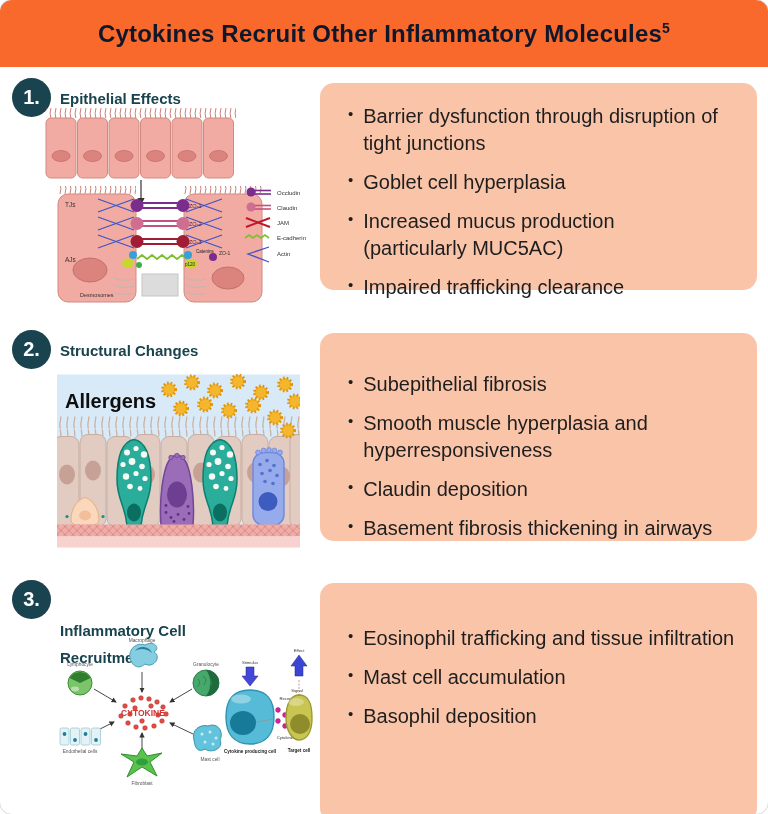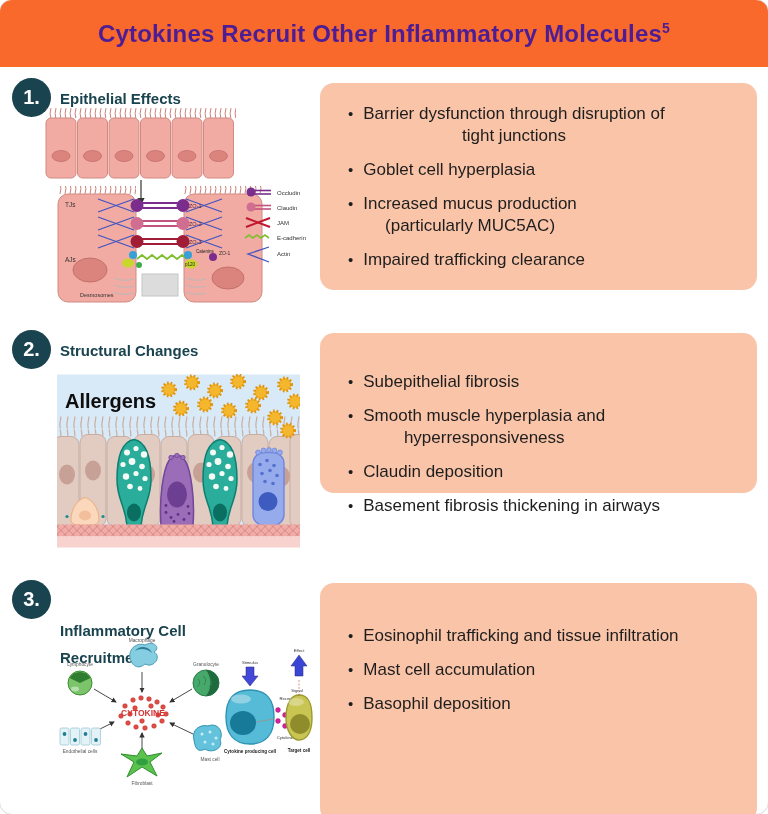--- a/index.html
+++ b/index.html
@@ -5,42 +5,42 @@
   html,body{margin:0;padding:0;background:#ffffff;}
   .page{
     position:relative;width:768px;height:814px;background:#ffffff;
     border-radius:12px;overflow:hidden;font-family:"Liberation Sans",sans-serif;
     outline:1px solid #d9d9d9;
   }
   .header{
     position:absolute;top:0;left:0;width:768px;height:67px;background:#F8692B;
     display:flex;align-items:center;justify-content:center;
   }
-  .header h1{margin:16px;color:#4c1d95;font-size:24px;font-weight:bold;letter-spacing:.2px;}
+  .header h1{margin:16px;color:#0f172a;font-size:24px;font-weight:bold;letter-spacing:.2px;}
   .header sup{font-size:14px;}
   .badge{
     position:absolute;left:12px;width:39px;height:39px;border-radius:50%;
     background:#19434E;color:#ffffff;font-size:20px;font-weight:bold;
     display:flex;align-items:center;justify-content:center;
   }
   .b1{top:78px}.b2{top:330px}.b3{top:580px}
   .stitle{
     position:absolute;left:60px;margin:0;color:#19434E;
     font-size:15px;font-weight:bold;line-height:27px;
   }
   .t1{top:85px}.t2{top:337px}.t3{top:617px}
   .stitle .ln{display:block;}
   .panel{
     position:absolute;left:320px;width:437px;background:#FAC4A8;border-radius:14px;
     box-sizing:border-box;padding:20px 16px 0 26px;
   }
   .p1{top:83px;height:207px;padding-top:20px;}
-  .p2{top:333px;height:160px;padding-top:38px;}
+  .p2{top:333px;height:208px;padding-top:38px;}
   .p3{top:583px;height:239px;padding-top:42px;}
-  .bullet{display:flex;margin-bottom:12px;color:#1E1E1E;font-size:17px;line-height:22px;text-align:center;}
+  .bullet{display:flex;margin-bottom:12px;color:#1E1E1E;font-size:20px;line-height:27px;}
   .bullet::before{content:"\2022";font-size:15px;line-height:22px;margin:0 10px 0 2px;color:#1E1E1E;}
   .btext{white-space:pre-line;}
   svg{position:absolute;font-family:"Liberation Sans",sans-serif;}
   .illus1{left:38px;top:106px;width:276px;height:200px;}
   .illus2{left:57px;top:374px;width:243px;height:174px;}
   .illus3{left:50px;top:636px;width:264px;height:152px;}
   .svglbl{fill:#333333;}
   .netlbl{fill:#555555;font-size:4.8px;text-anchor:middle;}
   .siglbl{fill:#333333;font-size:4.2px;text-anchor:middle;}
   .cellcap{fill:#222222;font-size:4.6px;font-weight:bold;text-anchor:middle;}

